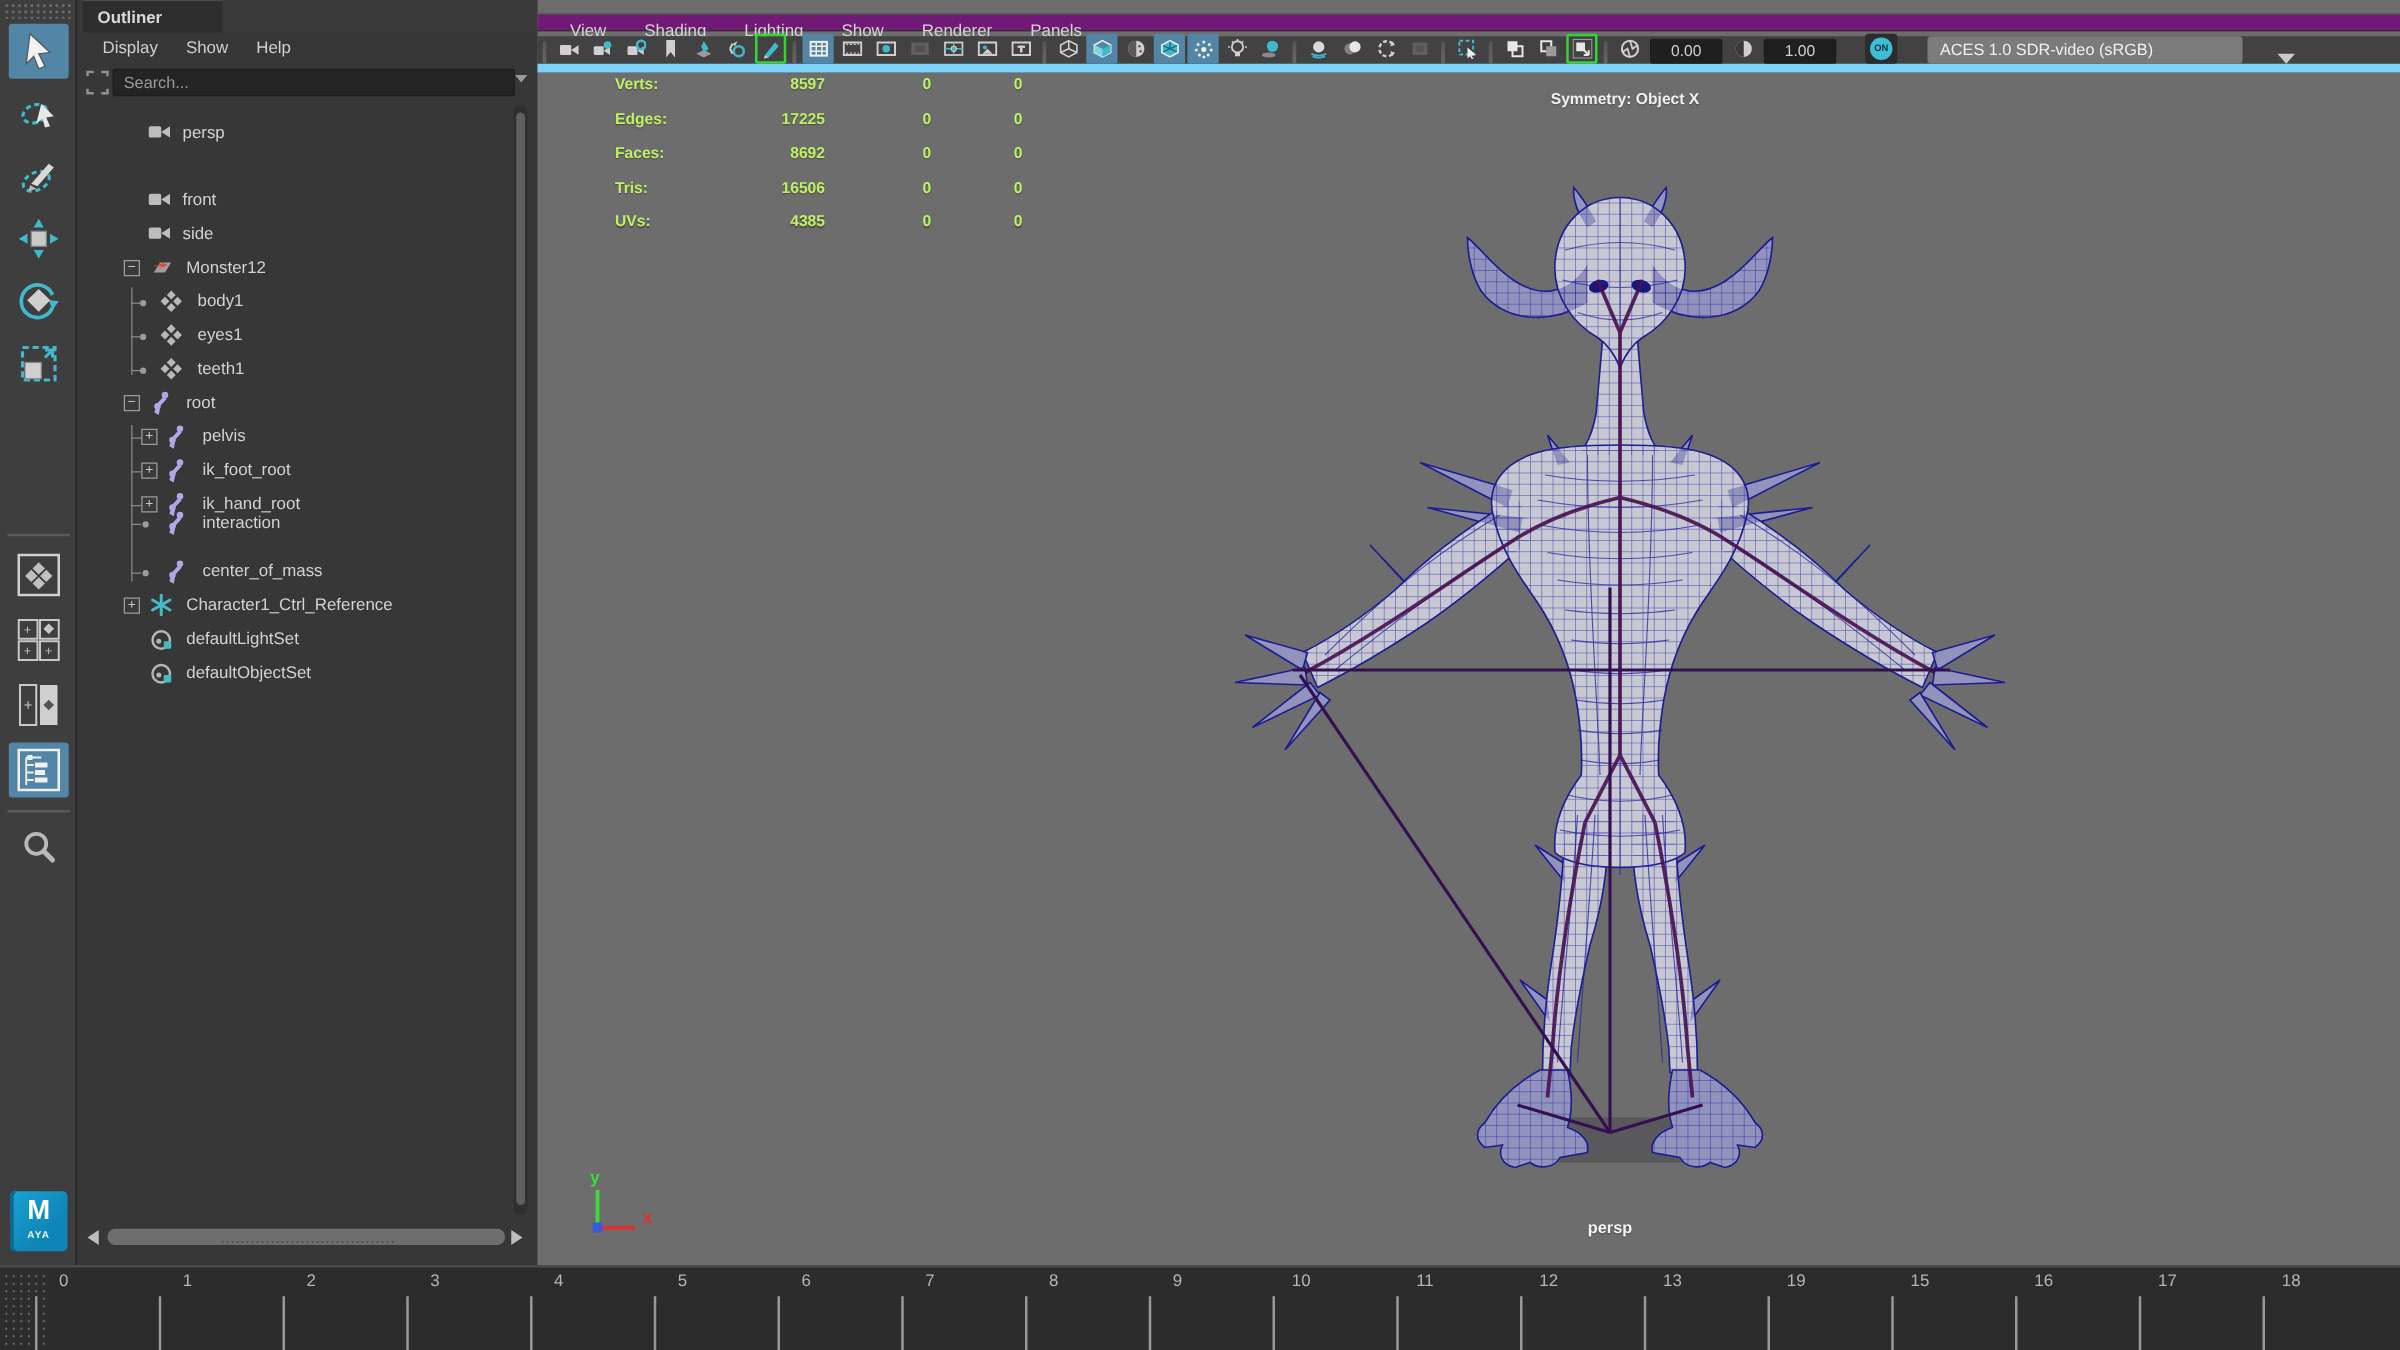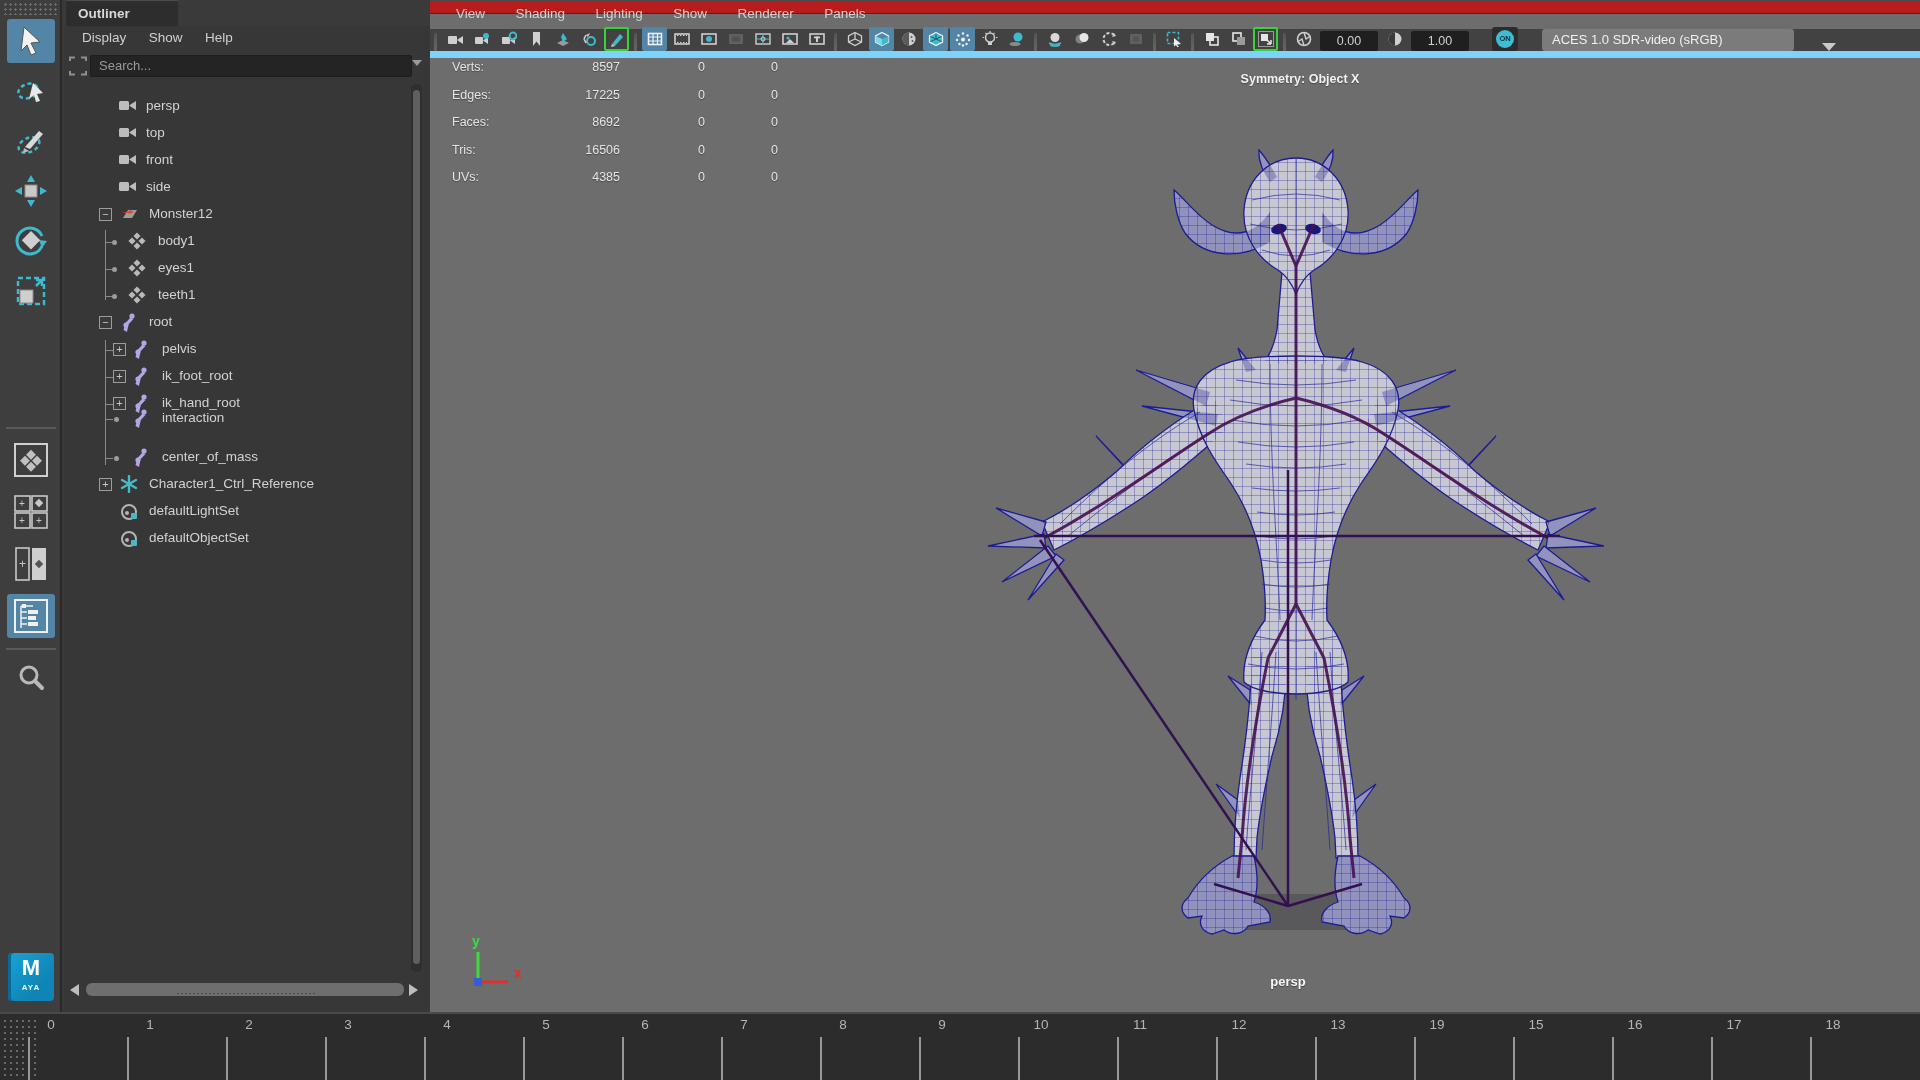--- a/index.html
+++ b/index.html
@@ -58,21 +58,21 @@
   #hscroll { position:absolute; left:2px; top:980px; width:356px; height:20px; }
   #hscroll .thumb { position:absolute; left:20px; top:3px; width:318px; height:13px; background:#6e6e6e; border-radius:6px; }
   #hscroll .thumb::after { content:""; position:absolute; left:90px; top:9px; width:140px; height:3px;
       background-image:radial-gradient(#4a4a4a 0.8px, transparent 1px); background-size:4px 3px; }
   .harrow { position:absolute; top:4px; width:0; height:0; border-top:6px solid transparent; border-bottom:6px solid transparent; }
   .harrow.left { left:4px; border-right:9px solid #bdbdbd; }
   .harrow.right { right:4px; border-left:9px solid #bdbdbd; }
 
   
   #viewport { position:absolute; left:430px; top:0; width:1490px; height:1012px; background:#6d6d6d; }
-  #vp-menubar { position:absolute; left:0; top:0; width:100%; height:14px; background:#b91c1c;
+  #vp-menubar { position:absolute; left:0; top:11px; width:100%; height:14px; background:#701a75;
       border-top:1px solid #4c4c4c; border-bottom:1px solid #303030; }
   .vp-menu { display:inline-block; color:#d4d4d4; font-size:13.5px; line-height:26px;
              margin-left:26px; cursor:pointer; }
   #vp-toolbar { position:absolute; left:0; top:29px; width:100%; height:29px; background:#424242;
       border-bottom:7px solid #7dd3fc; display:flex; align-items:flex-end; }
   .vt-icon { width:25px; height:24px; margin:0 1px; border-radius:2px; display:flex;
       align-items:center; justify-content:center; cursor:pointer; flex:0 0 auto; }
   .vt-icon.active { background:#5285a6; }
   .vt-icon.green { outline:2px solid #37d437; outline-offset:-2px; }
   .vt-icon.dim { opacity:.35; }
@@ -86,22 +86,22 @@
       color:#06323e; font-size:7.5px; font-weight:bold; text-align:center; line-height:18px; }
   #colorspace { width:252px; height:22px; background:#7b7b7b; border-radius:3px; color:#f0f0f0;
       font-size:13px; line-height:22px; padding-left:10px; margin-left:4px; flex:0 0 auto; cursor:pointer; }
   #cs-caret { margin-left:28px; width:0; height:0; border-left:7px solid transparent;
       border-right:7px solid transparent; border-top:8px solid #c9c9c9; flex:0 0 auto; cursor:pointer; }
 
   #vp-canvas { position:absolute; left:0; top:58px; width:1490px; height:954px; overflow:hidden; }
   #model-svg { position:absolute; left:0; top:0; }
   #hud { position:absolute; left:0; top:0; }
   .hud-row { position:absolute; left:0; height:27px; }
-  .hud-cell { position:absolute; color:#e5e5e5; font-size:12.5px; font-weight:normal;
-      text-shadow:0 1px 1px rgba(0,0,0,.35); }
+  .hud-cell { position:absolute; color:#bef264; font-size:12.5px; font-weight:bold;
+      text-shadow:0 1px 1px rgba(0,0,0,.35);margin-left:40px; }
   .hud-lbl { left:22px; }
   .hud-c1 { width:80px; text-align:right; left:110px; }
   .hud-c2 { width:60px; text-align:right; left:215px; }
   .hud-c3 { width:60px; text-align:right; left:288px; }
   #symmetry-hud { position:absolute; left:720px; top:14px; width:300px; text-align:center;
       color:#f2f2f2; font-size:12.5px; font-weight:bold; text-shadow:0 1px 1px rgba(0,0,0,.35); }
   #persp-label { position:absolute; left:808px; top:916px; width:100px; text-align:center;
       color:#f6f6f6; font-size:13px; font-weight:bold; text-shadow:0 1px 1px rgba(0,0,0,.4); }
   #axis-gizmo { position:absolute; left:30px; top:876px; }
 
@@ -247,27 +247,20 @@
     </div>
     <div id="tree">
       <div class="guide" style="top:150px;height:70px"></div>
       <div class="guide" style="top:260px;height:125px"></div>
     <div class="trow" style="top: 13px;">
           <span class="icon" style="left: 54px;"><svg width="20" height="16" viewBox="0 0 20 16">
               <rect x="1" y="4" width="10" height="9" rx="1.5" fill="#bdbdbd"></rect>
               <path d="M11 8.5 L18 4 V13 Z" fill="#bdbdbd"></path>
             </svg></span>
           <span class="lbl" style="left: 82px;">persp</span>
-        </div>
-        <div class="trow" style="top: 40px;">
-          <span class="icon" style="left: 54px;"><svg width="20" height="16" viewBox="0 0 20 16">
-              <rect x="1" y="4" width="10" height="9" rx="1.5" fill="#bdbdbd"></rect>
-              <path d="M11 8.5 L18 4 V13 Z" fill="#bdbdbd"></path>
-            </svg></span>
-          <span class="lbl" style="left: 82px;">top</span>
         </div>
         <div class="trow" style="top: 67px;">
           <span class="icon" style="left: 54px;"><svg width="20" height="16" viewBox="0 0 20 16">
               <rect x="1" y="4" width="10" height="9" rx="1.5" fill="#bdbdbd"></rect>
               <path d="M11 8.5 L18 4 V13 Z" fill="#bdbdbd"></path>
             </svg></span>
           <span class="lbl" style="left: 82px;">front</span>
         </div>
         <div class="trow" style="top: 94px;">
           <span class="icon" style="left: 54px;"><svg width="20" height="16" viewBox="0 0 20 16">

